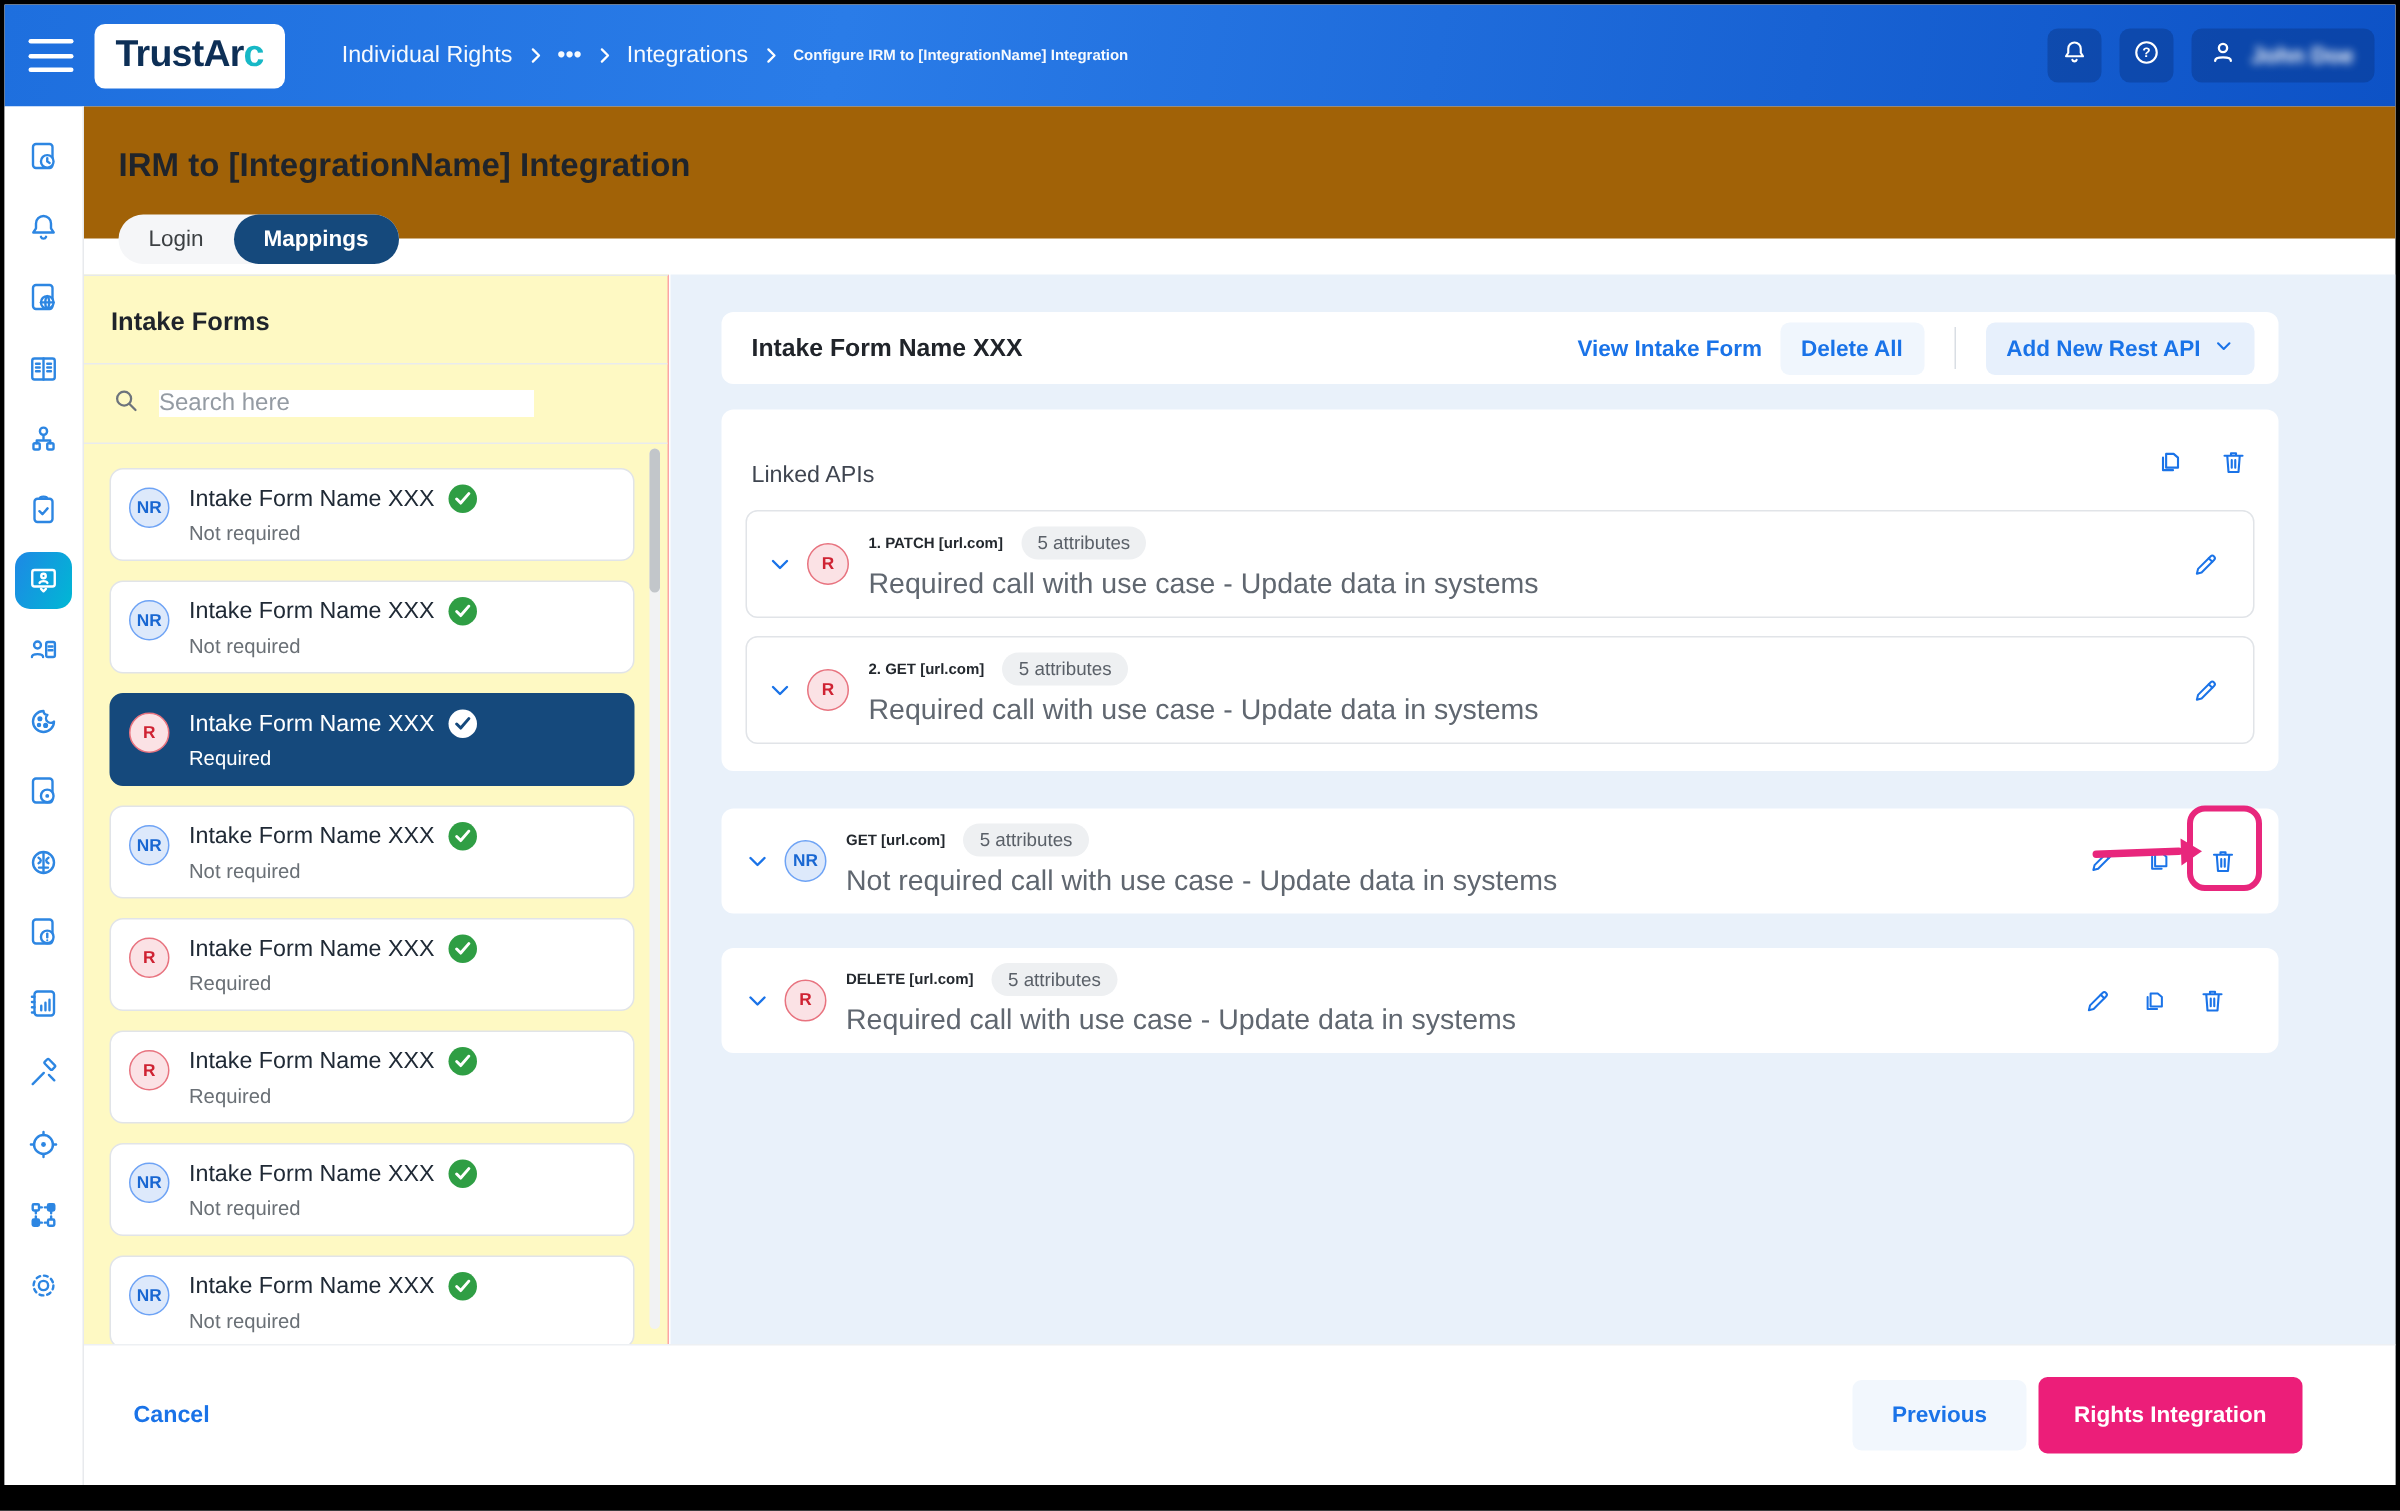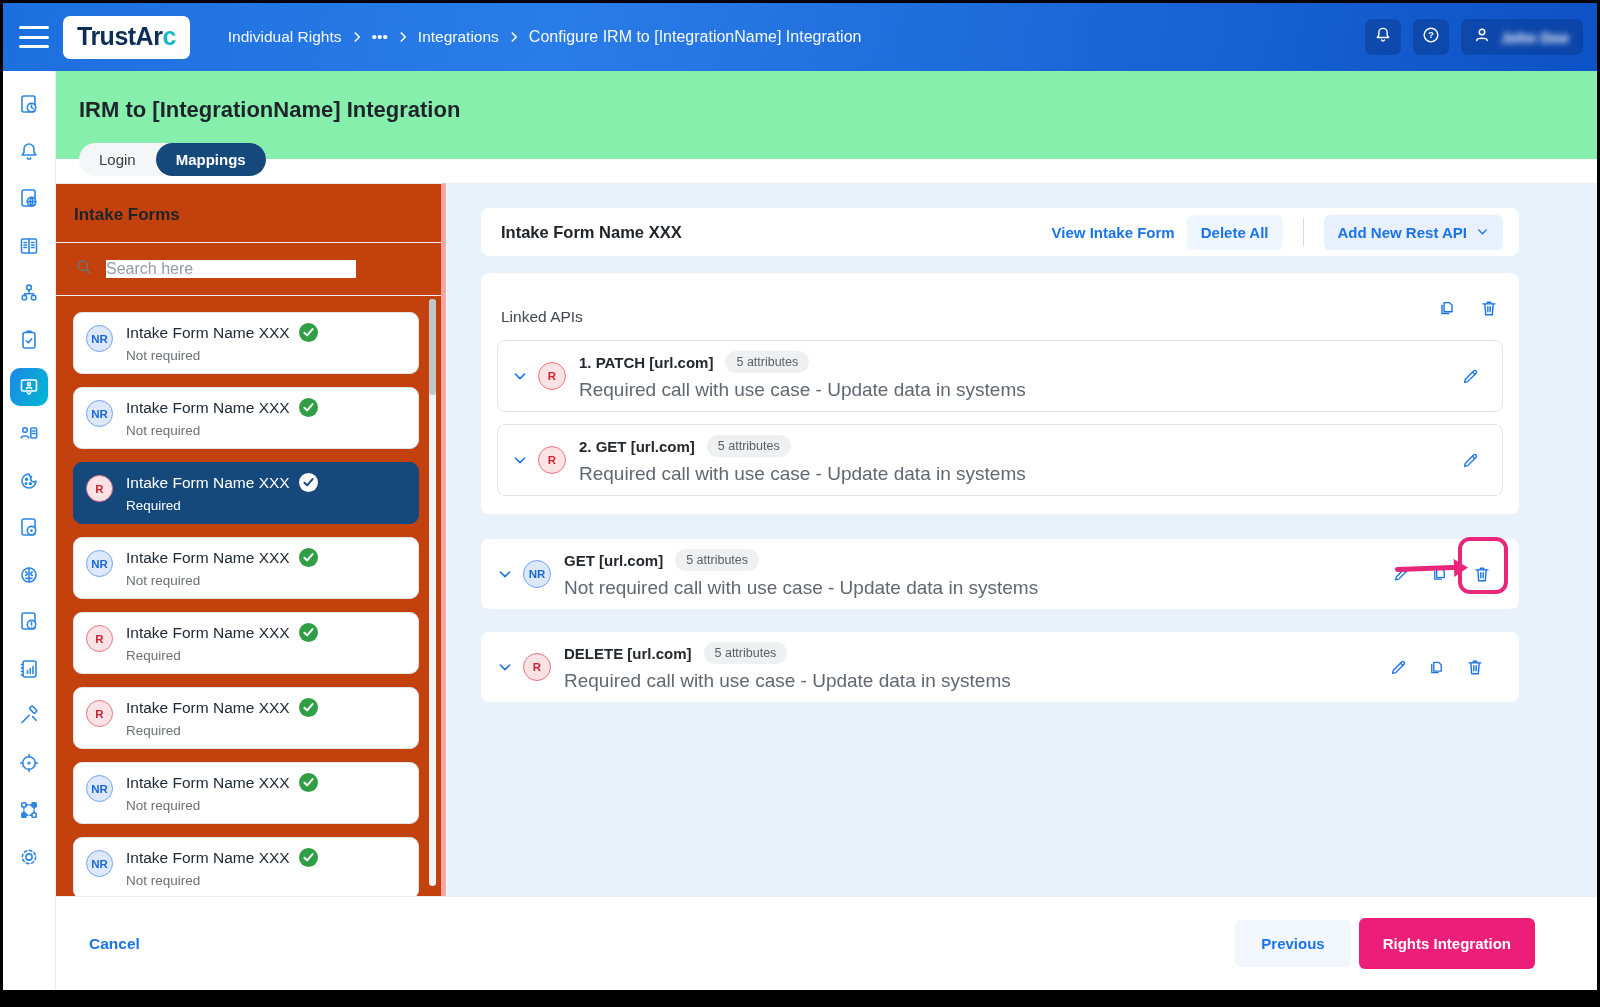--- a/index.html
+++ b/index.html
@@ -9,47 +9,47 @@
   
   .navbar { position:absolute; top:0; left:0; right:0; height:68px;
     background:linear-gradient(100deg,#1e6fde 0%, #2a7ce8 35%, #0d52c6 100%);
     display:flex; align-items:center; padding:0 14px 0 14px; color:#fff; }
   .hamburger { width:30px; height:22px; display:flex; flex-direction:column; justify-content:space-between; cursor:pointer; margin:0 14px 0 2px;}
   .hamburger span { display:block; height:3px; background:#fff; border-radius:2px; }
   .logo { background:#fff; border-radius:7px; padding:6px 14px 8px; margin-right:38px; }
   .logo-text { font-size:25px; font-weight:700; letter-spacing:-0.5px; color:#0d2f56; }
   .logo-accent { color:#17b8c6; }
   .crumbs { display:flex; align-items:center; gap:8px; font-size:15.5px; color:rgba(255,255,255,.96); }
-  .crumb-last { font-weight:400; font-size:16px; }
+  .crumb-last { font-weight:700; font-size:10px; }
   .crumb-sep svg { display:block; }
   .nav-right { margin-left:auto; display:flex; align-items:center; gap:12px; }
   .nav-btn { background:rgba(7,42,116,.35); border-radius:7px; height:36px; min-width:36px;
     display:flex; align-items:center; justify-content:center; color:#fff; cursor:pointer; }
   .user-btn { padding:0 14px 0 10px; gap:8px; }
   .blur { filter:blur(3px); font-size:15px; font-weight:600; }
 
   
   .rail { position:absolute; top:68px; left:0; bottom:0; width:53px; background:#fff;
     border-right:1px solid #e8eaed; display:flex; flex-direction:column; align-items:center;
     padding-top:22px; gap:23px; color:#2d86e2; }
   .rail-item { width:24px; height:24px; display:flex; align-items:center; justify-content:center; cursor:pointer; flex:0 0 auto;}
   .rail-item.active { width:38px; height:38px; margin:-7px 0;
     background:linear-gradient(115deg,#1e88e5,#00b8d4); border-radius:10px; color:#fff; }
   .rail-item svg { display:block; }
 
   
-  .page-head { position:absolute; top:68px; left:53px; right:0; height:88px; background:#86efac; }
+  .page-head { position:absolute; top:68px; left:53px; right:0; height:88px; background:#a16207; }
   .page-title { position:absolute; left:23px; top:26px; font-size:22px; font-weight:700; color:#1f242b; }
   .tab-group { position:absolute; left:23px; top:72px; display:inline-flex; background:#f5f6f8; border-radius:17px; }
   .tab { padding:8px 20px; border-radius:17px; font-size:15px; color:#3c4043; cursor:pointer; }
   .tab.active { background:#15497c; color:#fff; font-weight:600; }
 
   
-  .left-panel { position:absolute; top:180px; left:53px; width:390px; bottom:94px; background:#c2410c;
-    border-top:1px solid #e6e9ec; border-right:5px solid #fca5a5; }
+  .left-panel { position:absolute; top:180px; left:53px; width:390px; bottom:94px; background:#fef9c3;
+    border-top:1px solid #e6e9ec; border-right:1px solid #fca5a5; }
   .lp-header { padding:21px 0 17px 18px; font-size:17px; font-weight:700; color:#1f242b; border-bottom:1px solid #e9ebee; }
   .lp-search { height:53px; display:flex; align-items:center; gap:12px; padding-left:18px; border-bottom:1px solid #e9ebee; color:#7c838b; }
   .lp-search input { border:none; outline:none; font-size:16px; color:#5f6770; width:250px; font-family:"Liberation Sans",sans-serif; }
   .lp-search input::placeholder { color:#949ba3; }
   .lp-list { position:absolute; top:113px; bottom:0; left:0; right:0; overflow:hidden; padding:15px 22px 8px 17px; }
   .scrollbar-track { position:absolute; top:115px; bottom:10px; right:5px; width:7px; background:#f1f2f3; border-radius:4px; }
   .scrollbar-thumb { position:absolute; top:0; width:7px; height:96px; background:#c2c6ca; border-radius:4px; cursor:pointer; }
   .form-card { border:1px solid #e1e4e8; border-radius:9px; padding:10px 12px; margin-bottom:13px;
     display:flex; align-items:flex-start; gap:13px; cursor:pointer; background:#fff; min-height:60px;}
   .form-card.selected { background:#15497c; border-color:#15497c; }
@@ -79,21 +79,21 @@
   .lc-title { font-size:15.5px; color:#3f4550;margin-top:18px; }
   .lc-icons { margin-left:auto; display:flex; gap:22px; color:#1a73e8; }
   .icon-btn { cursor:pointer; display:flex; align-items:center; }
 
   .api-row { border:1px solid #e1e4e8; border-radius:8px; margin-top:12px; min-height:65px;
     display:flex; align-items:center; padding:10px 22px 10px 14px; background:#fff; }
   .chev { color:#1a73e8; cursor:pointer; display:flex; margin-right:10px; }
   .api-badge { width:28px; height:28px; margin-top:0; }
   .api-main { margin-left:13px; }
   .api-line1 { display:flex; align-items:center; gap:12px; }
-  .api-title { font-size:15px; font-weight:700; color:#23282e; }
+  .api-title { font-size:10px; font-weight:700; color:#23282e; }
   .attr-pill { background:#eef0f2; border-radius:11px; padding:4px 11px; font-size:12.5px; color:#5a6068;text-align:center; }
   .api-desc { font-size:19px; color:#606770; margin-top:6px; }
   .row-edit { margin-left:auto; color:#1a73e8; cursor:pointer; display:flex; }
 
   .api-card { background:#fff; border-radius:8px; min-height:64px; display:flex; align-items:center;
     padding:10px 150px 10px 16px; position:relative; }
   .api-card.first { margin-top:25px; }
   .api-card.second { margin-top:23px; padding-right:20px; }
   .card-icons-right { margin-left:auto; display:flex; gap:19px; color:#1a73e8; padding-right:14px; }
   .get-icons { position:absolute; right:70px; top:50%; transform:translateY(-50%); display:flex; gap:19px; color:#1a73e8; }

